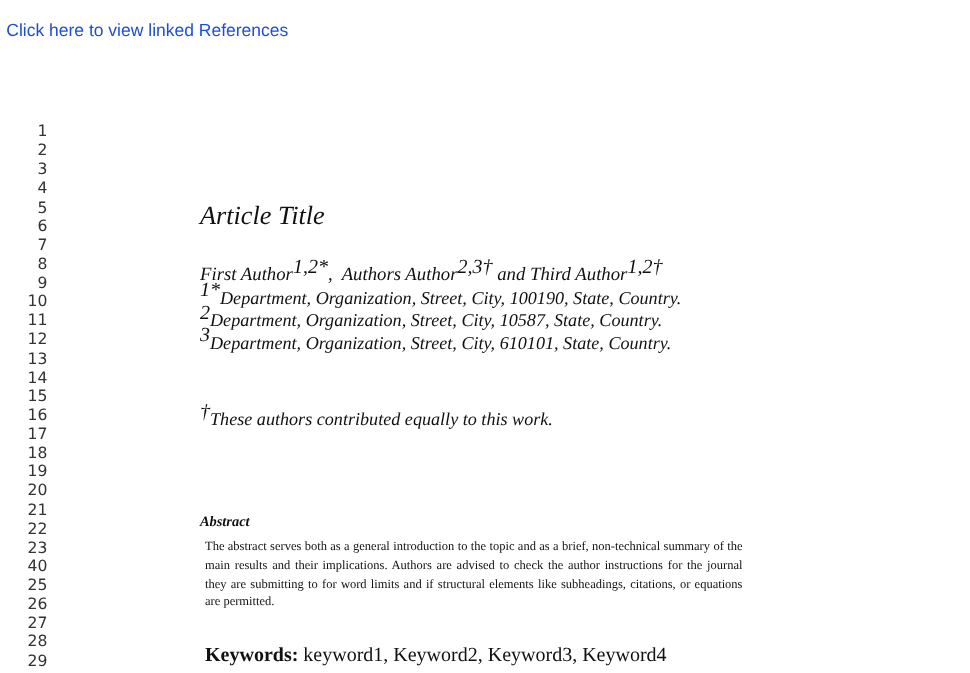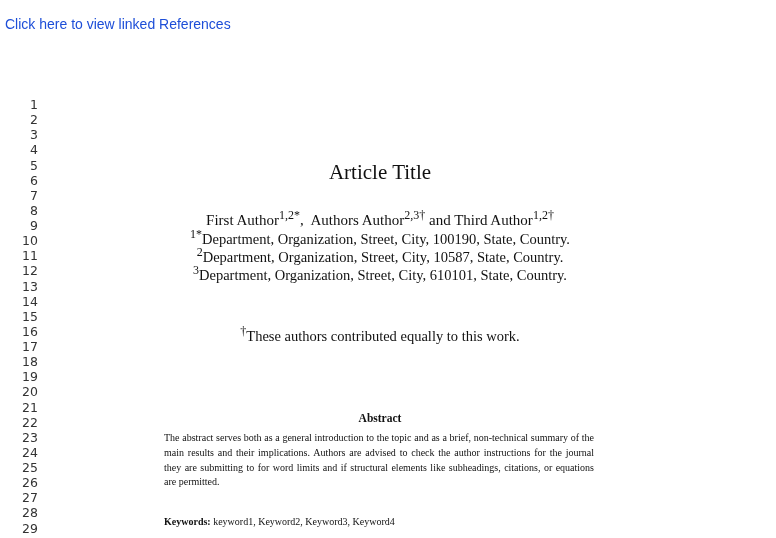--- a/index.html
+++ b/index.html
@@ -1,30 +1,30 @@
 <!DOCTYPE html>
 <html><head>
 <meta charset="utf-8">
 <style>
   html, body { margin:0; padding:0; background:#ffffff; }
   body { width:776px; height:538px; position:relative; overflow:hidden; font-family:"DejaVu Serif", serif; color:#111; }
   .topline { position:absolute; left:440px; top:-9px; font-family:"Liberation Sans", sans-serif; font-size:12px; color:#9bb0d0; white-space:nowrap; }
   .ref-link { position:absolute; left:5px; top:16px; font-family:"Liberation Sans", sans-serif; font-size:14px; color:#1d4ed8; text-decoration:none; cursor:pointer; }
   .linenos { position:absolute; left:0; top:97px; width:38px; }
   .lineno { height:15.14px; line-height:15.14px; font-family:"DejaVu Sans", sans-serif; font-size:12.5px; color:#333; text-align:right; }
-  .center { position:absolute; left:160px; width:440px; text-align:center; }
+  .center { position:absolute; left:160px; width:440px; text-align:left;font-style:italic; }
   .title { top:160px; font-size:21px; font-family:"Liberation Serif", serif; }
   .authors { top:212px; font-size:15px; font-family:"Liberation Serif", serif; }
-  sup { font-size:12px; vertical-align:super; line-height:0;margin-top:39px; }
+  sup { font-size:16px; vertical-align:super; line-height:0;margin-top:39px; }
   .affils { top:230px; font-size:14.5px; font-family:"Liberation Serif", serif; line-height:18px; }
   .contacts { top:327px; font-size:14.5px; font-family:"Liberation Serif", serif; line-height:18px; }
   .email { color:#1f3fd6; cursor:pointer; }
   .abs-head { top:412px; font-size:11.5px; font-weight:bold; font-family:"Liberation Serif", serif; }
   .abs-body { position:absolute; left:164px; top:431px; width:430px; font-size:10px; font-family:"Liberation Serif", serif; line-height:14.8px; text-align:justify; }
-  .keywords { position:absolute; left:164px; top:516px; font-size:10px; font-family:"Liberation Serif", serif; }
+  .keywords { position:absolute; left:164px; top:516px; font-size:16px; font-family:"Liberation Serif", serif; }
   .keywords b { font-weight:bold; }
   .watermark { position:absolute; left:620px; top:515px; font-family:"Liberation Sans", sans-serif; font-size:13px; color:#b8b8b8; white-space:nowrap;margin-top:45px; }
 </style>
 </head>
 <body>
 
 <div class="topline">········ ····· ··· ······ ·· · ·····</div>
 <a class="ref-link">Click here to view linked References</a>
 
 <div class="linenos" id="linenos">
@@ -44,21 +44,21 @@
     <div class="lineno">14</div>
     <div class="lineno">15</div>
     <div class="lineno">16</div>
     <div class="lineno">17</div>
     <div class="lineno">18</div>
     <div class="lineno">19</div>
     <div class="lineno">20</div>
     <div class="lineno">21</div>
     <div class="lineno">22</div>
     <div class="lineno">23</div>
-    <div class="lineno">24</div>
+    <div class="lineno">40</div>
     <div class="lineno">25</div>
     <div class="lineno">26</div>
     <div class="lineno">27</div>
     <div class="lineno">28</div>
     <div class="lineno">29</div>
   </div>
 
 <div class="center title">Article Title</div>
 
 <div class="center authors">

